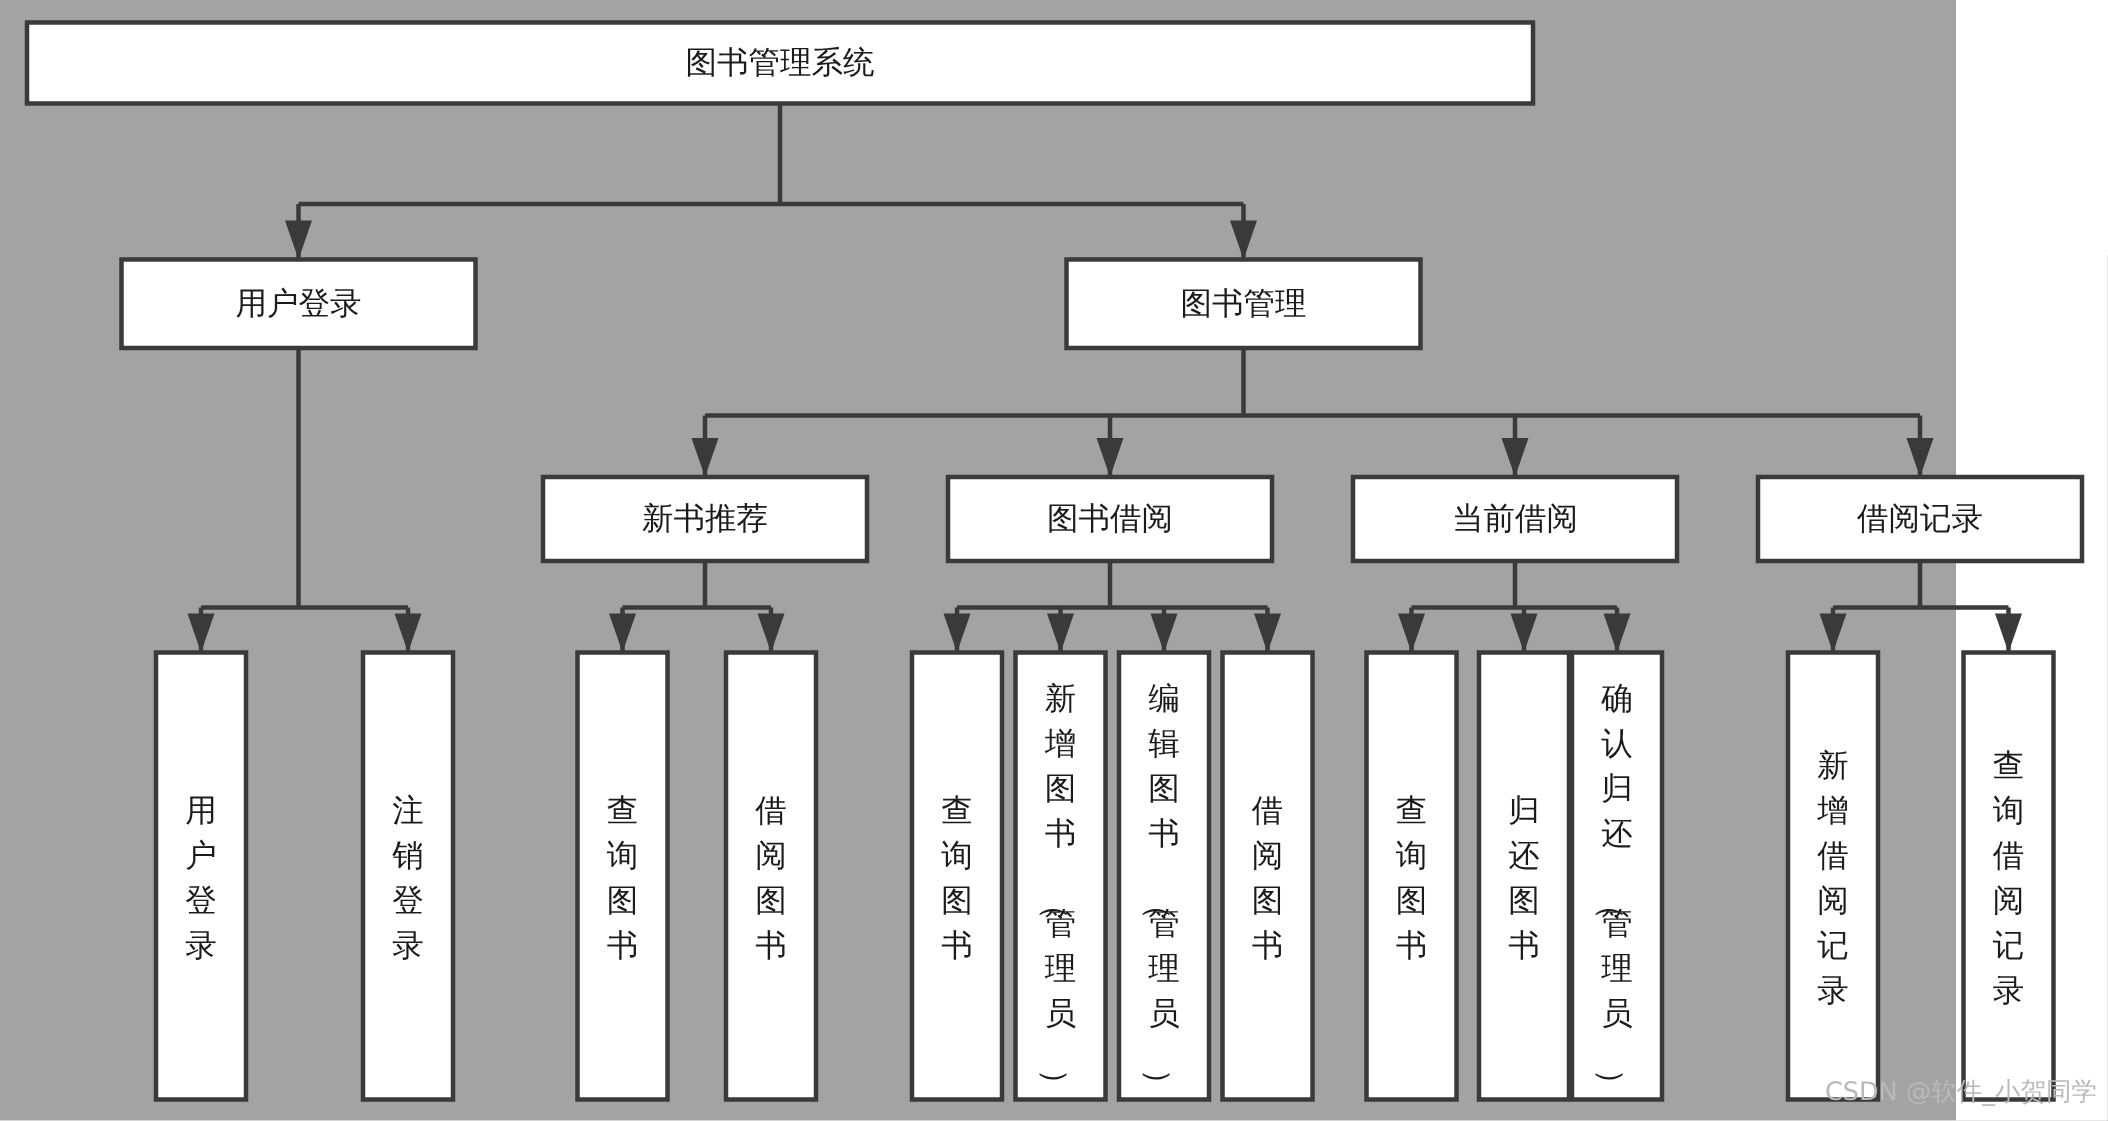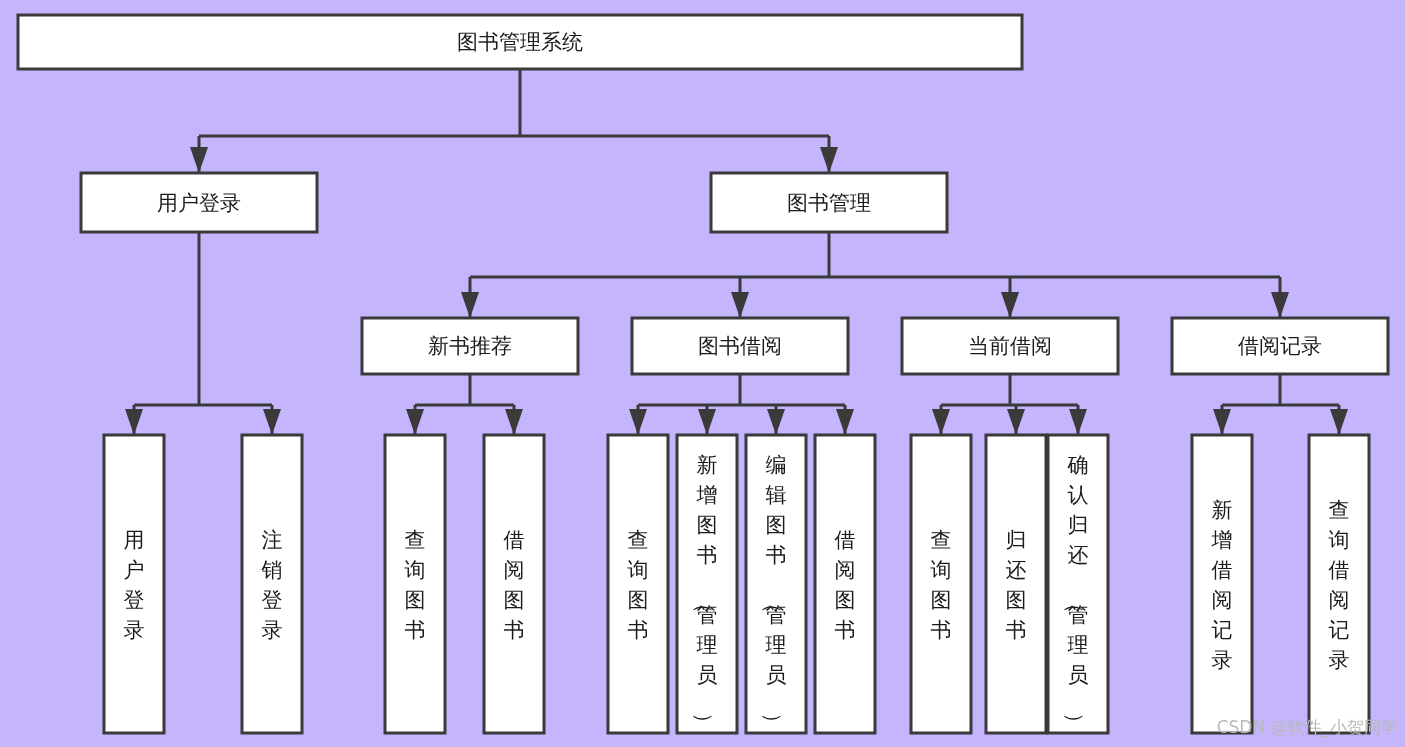--- a/index.html
+++ b/index.html
@@ -8,23 +8,23 @@
     background: #ffffff;
   }
   body {
     width: 1405px;
     height: 747px;
     font-family: "DejaVu Sans", "Liberation Sans", sans-serif;
     overflow: hidden;
   }
   #diagram-root {
     position: relative;
-    width: 1405px;
+    width: 1304px;
     height: 747px;
-    background: #c4b5fd;
+    background: #a3a3a3;
   }
   svg.diagram-canvas {
     position: absolute;
     top: 0;
     left: 0;
     width: 1405px;
     height: 747px;
     display: block;
   }
   .node-box {

